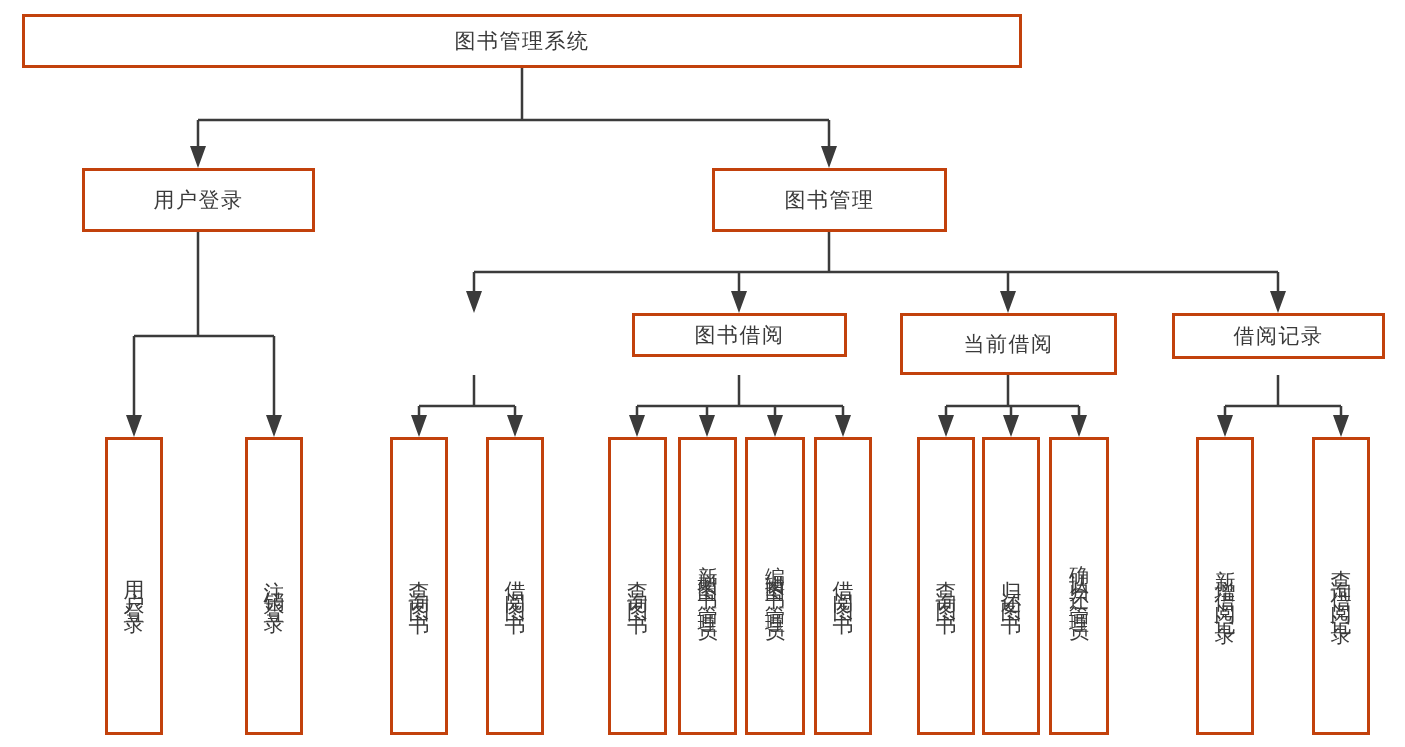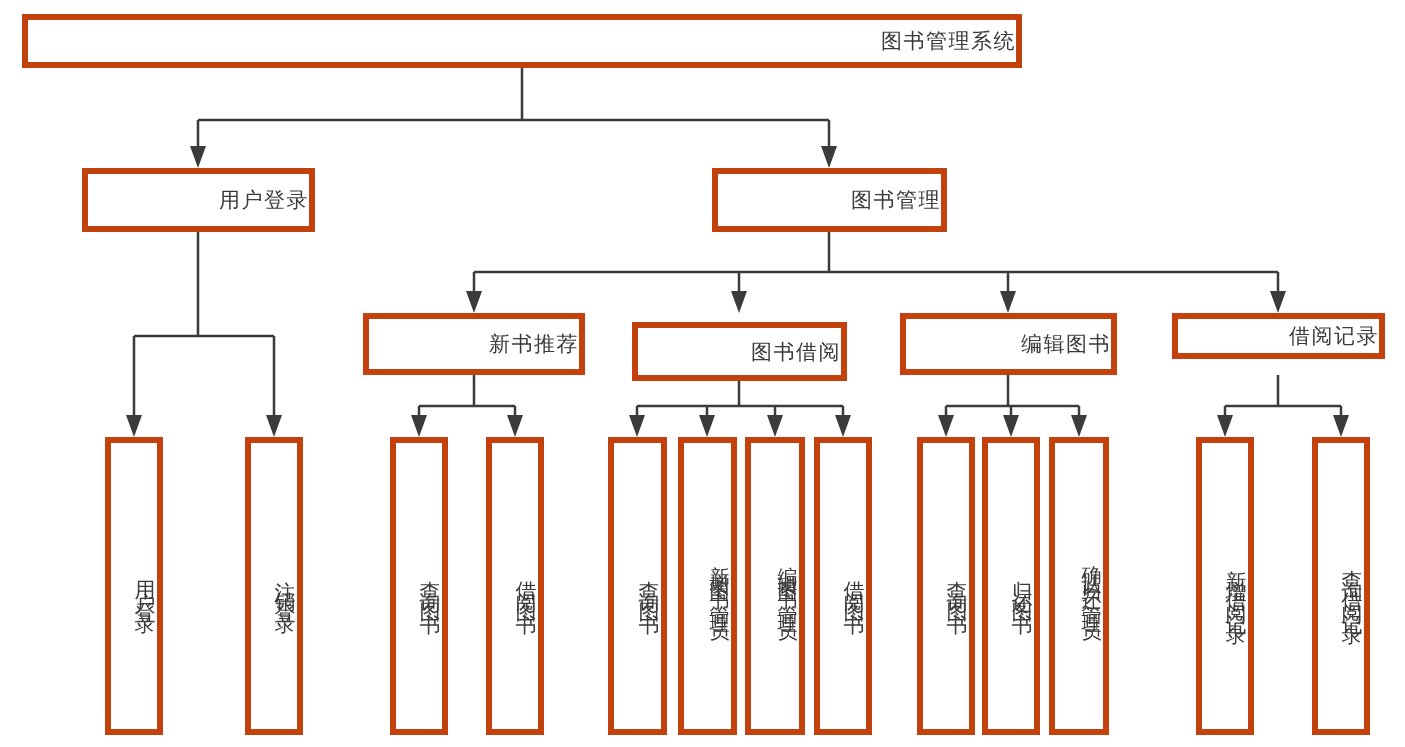--- a/index.html
+++ b/index.html
@@ -1,22 +1,22 @@
 <!DOCTYPE html>
 <html><head>
 <meta charset="utf-8">
 <style>
   html,body{margin:0;padding:0;background:#ffffff;}
   body{font-family:"Liberation Sans",sans-serif;color:#353535;}
   .canvas{position:relative;width:1405px;height:747px;background:#ffffff;overflow:hidden;}
   svg.wires{position:absolute;left:0;top:0;z-index:1;}
   .node{
     position:absolute;z-index:2;box-sizing:border-box;
-    background:#ffffff;border:6px solid #c2410c;
-    display:flex;align-items:center;justify-content:flex-end;
+    background:#ffffff;border:3px solid #c2410c;
+    display:flex;align-items:center;justify-content:center;
   }
   .node .lbl{font-size:21px;letter-spacing:1.5px;color:#3a3a3a;white-space:nowrap;}
   .leaf .lbl{
     writing-mode:vertical-rl;text-orientation:mixed;
     font-size:21px;letter-spacing:11px;line-height:1.15;white-space:normal;
   }
   .leaf.long .lbl{letter-spacing:8px;font-size:20px;}
   .watermark{
     position:absolute;right:8px;bottom:5px;z-index:3;
     font-size:19px;letter-spacing:1px;color:rgba(198,198,198,0.95);
@@ -51,28 +51,25 @@
     <span class="lbl">图书管理系统</span>
   </div>
 
   <div class="node" style="left:82px;top:168px;width:233px;height:64px">
     <span class="lbl">用户登录</span>
   </div>
   <div class="node" style="left:712px;top:168px;width:235px;height:64px">
     <span class="lbl">图书管理</span>
   </div>
 
-  <div class="node" style="left:363px;top:313px;width:222px;height:62px">
-    <span class="lbl">新书推荐</span>
-  </div>
-  <div class="node" style="left:632px;top:322px;width:215px;height:59px">
+  <div class="node" style="left:632px;top:313px;width:215px;height:44px">
     <span class="lbl">图书借阅</span>
   </div>
   <div class="node" style="left:900px;top:313px;width:217px;height:62px">
-    <span class="lbl">编辑图书</span>
+    <span class="lbl">当前借阅</span>
   </div>
   <div class="node" style="left:1172px;top:313px;width:213px;height:46px">
     <span class="lbl">借阅记录</span>
   </div>
 
   <div class="node leaf" style="left:105px;top:437px;width:58px;height:298px">
     <span class="lbl">用户登录</span>
   </div>
   <div class="node leaf" style="left:245px;top:437px;width:58px;height:298px">
     <span class="lbl">注销登录</span>

